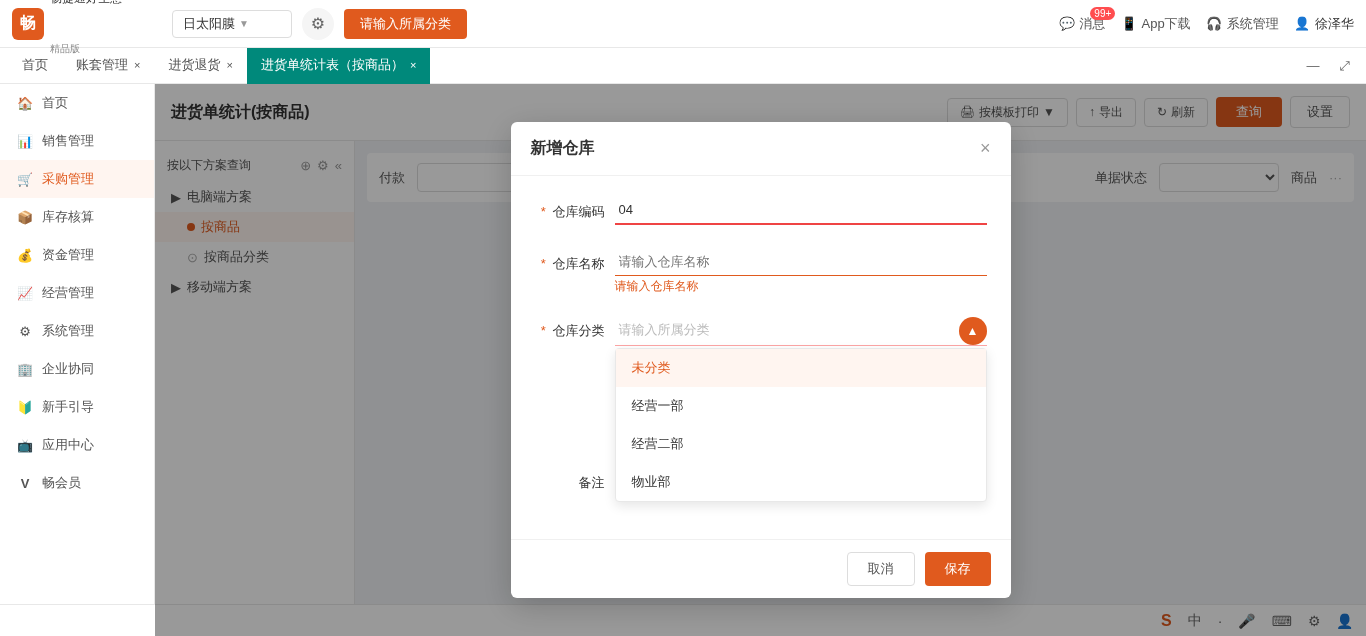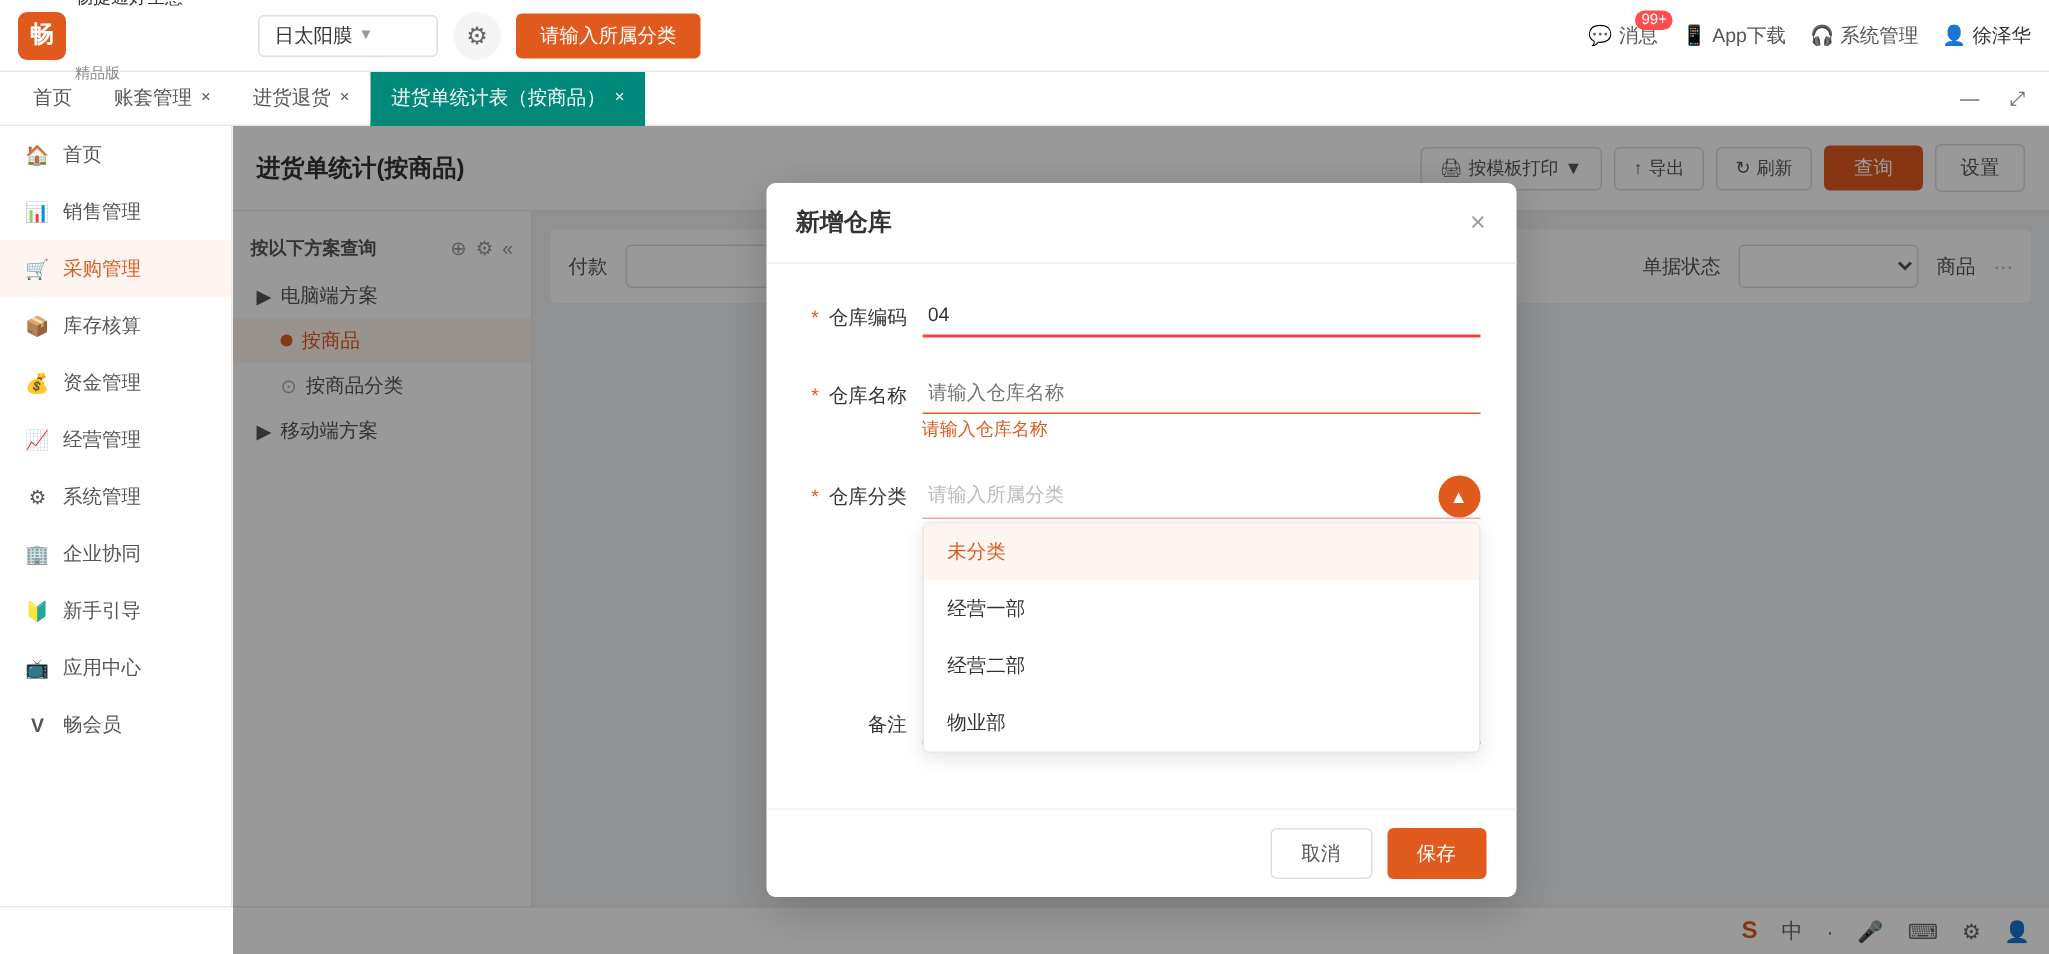--- a/index.html
+++ b/index.html
@@ -108,21 +108,21 @@
       display: flex; height: calc(100% - 56px);
     }
     .left-panel {
       width: 200px; background: #fff; border-right: 1px solid #e8e8e8;
       padding: 12px 0; flex-shrink: 0;
     }
     .panel-header {
       display: flex; align-items: center; justify-content: space-between;
       padding: 4px 12px 8px; color: #555;
     }
-    .panel-header-title { font-size: 12px; font-weight: bold; }
+    .panel-header-title { font-size: 12px; }
     .panel-header-actions { display: flex; gap: 6px; }
     .panel-btn { cursor: pointer; color: #999; }
     .tree-item {
       padding: 6px 16px; cursor: pointer; display: flex; align-items: center; gap: 6px; color: #555;
     }
     .tree-sub {
       padding: 6px 32px; cursor: pointer; display: flex; align-items: center; gap: 6px; color: #555;
     }
     .tree-sub.active { color: #e05a1e; background: #fff5f0; }
     .orange-dot { width: 8px; height: 8px; border-radius: 50%; background: #e05a1e; display: inline-block; }

